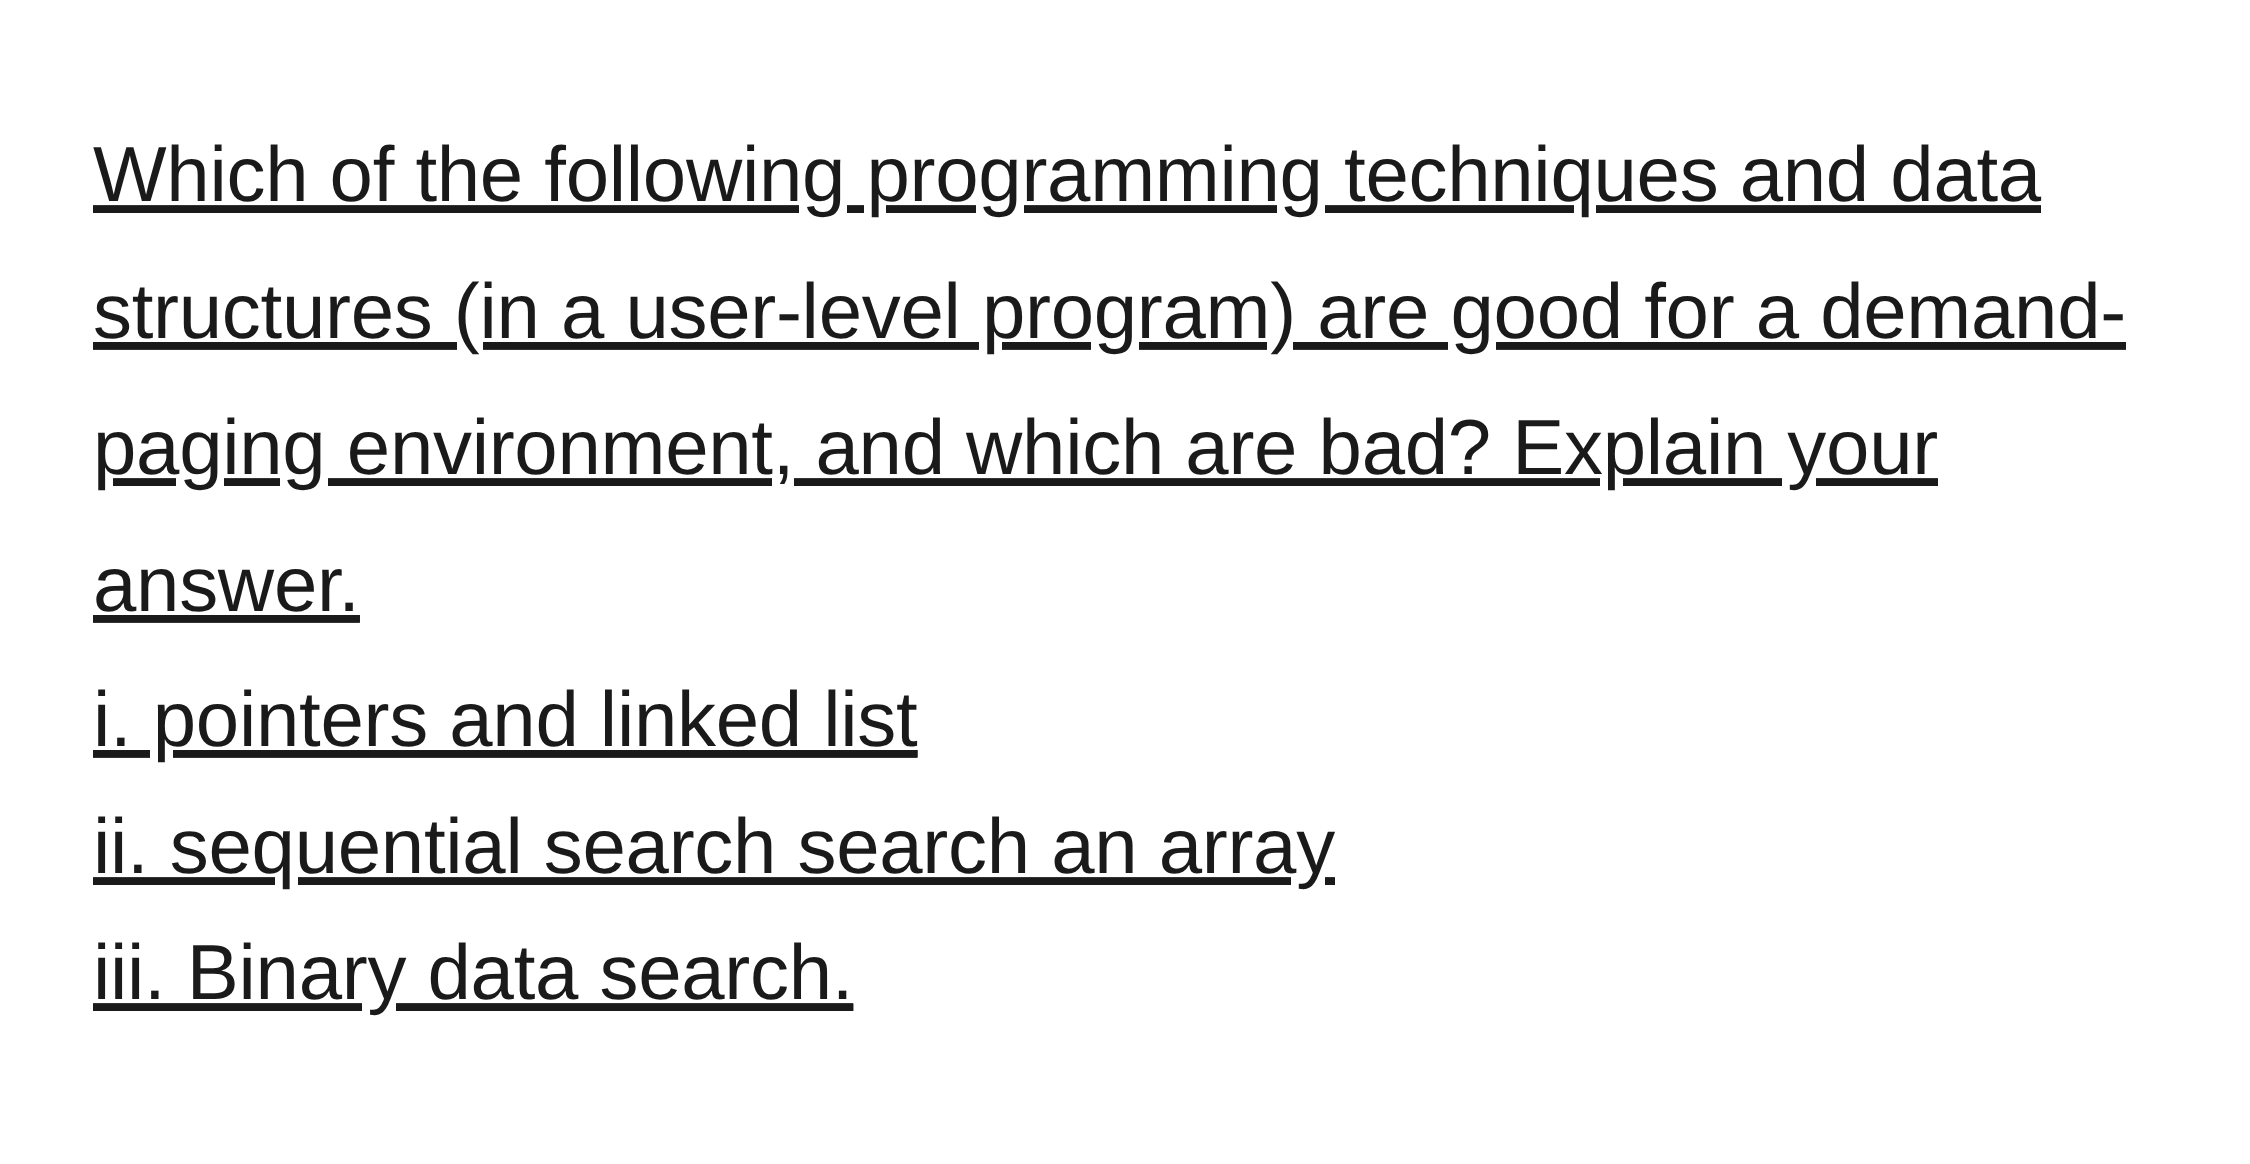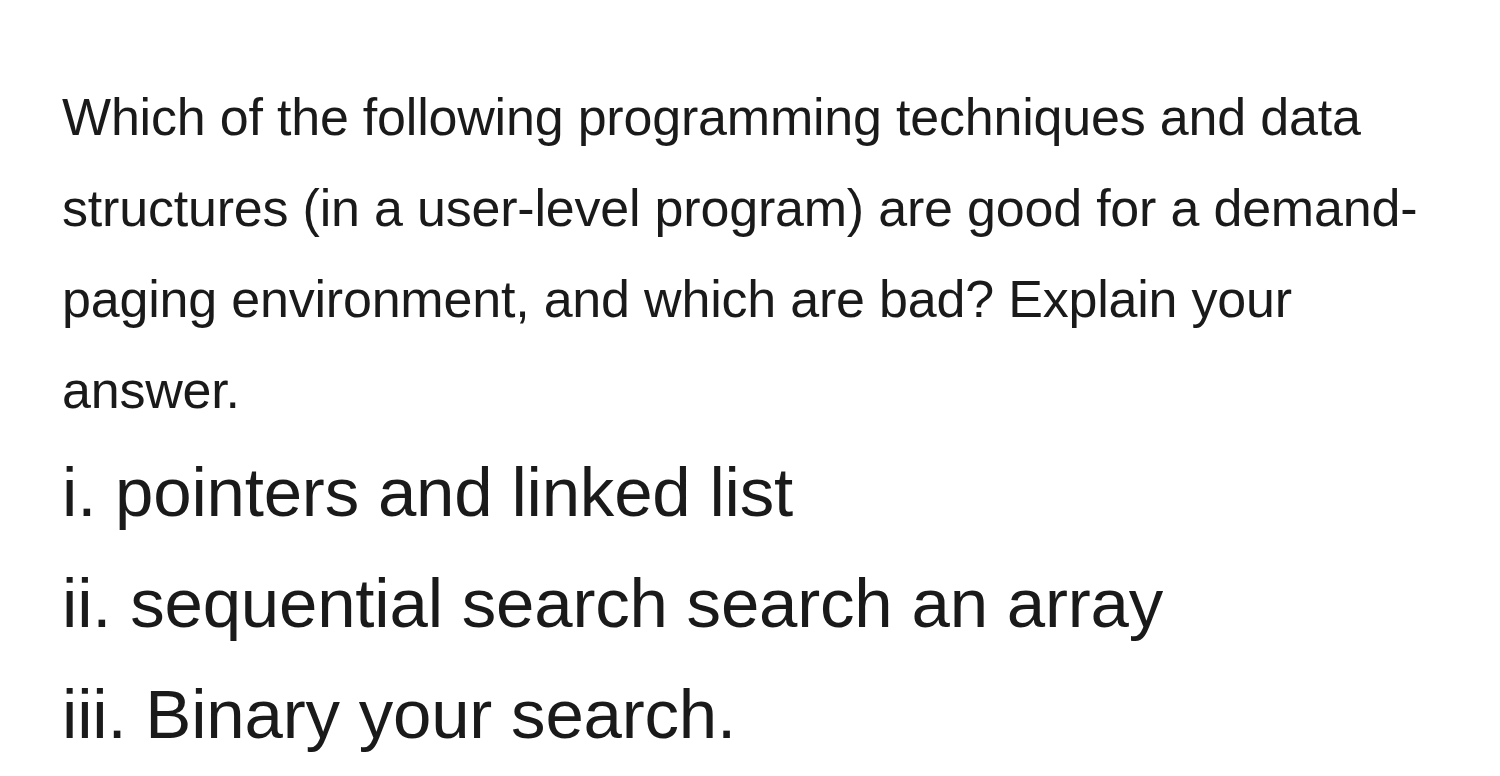--- a/index.html
+++ b/index.html
@@ -1,40 +1,41 @@
 <!DOCTYPE html>
 <html><head>
   <meta charset="utf-8">
   <style>
     * {
       margin: 4px;
       padding: 0;
       box-sizing: border-box;
+      text-decoration: underline;
     }
     body {
       width: 1500px;
       height: 776px;
       background: #ffffff;
       font-family: -apple-system, BlinkMacSystemFont, "Segoe UI", Helvetica, Arial, sans-serif;
       color: #1a1a1a;
       padding: 60px 50px 50px 50px;
       overflow: hidden;
     }
     .question-text {
       font-size: 52px;
       line-height: 1.75;
       font-weight: 400;
       letter-spacing: -0.2px;
     }
     .list-item {
-      font-size: 69px;
+      font-size: 52px;
       line-height: 1.55;
       font-weight: 400;
       letter-spacing: -0.2px;
     }
   </style>
 </head>
 <body>
 
 <div class="question-text">Which of the following programming techniques and data structures (in a user-level program) are good for a demand-paging environment, and which are bad? Explain your answer.</div>
 <div class="list-item">i. pointers and linked list</div>
 <div class="list-item">ii. sequential search search an array</div>
-<div class="list-item">iii. Binary your search.</div>
+<div class="list-item">iii. Binary data search.</div>
 
 </body></html>

